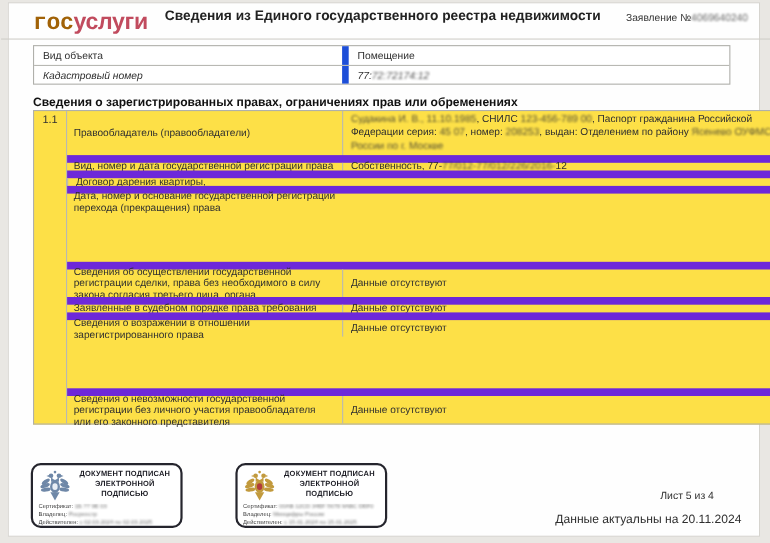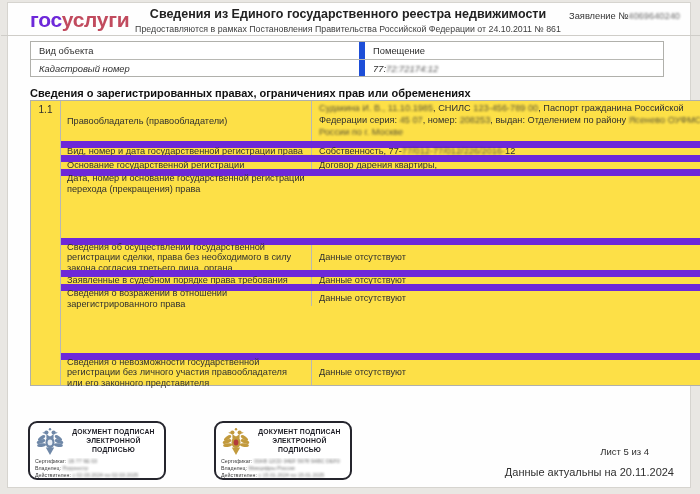--- a/index.html
+++ b/index.html
@@ -16,21 +16,21 @@
     width: 684px; height: 486px;
     background: #fefefe;
     border: 1px solid #d6d4cf;
   }
 
   
   .logo {
     position: absolute; left: 22px; top: 5px;
     font-size: 21px; font-weight: 700; letter-spacing: -0.3px;
   }
-  .logo .blue { color: #6d28d9; }
+  .logo .blue { color: #a16207; font-family: Liberation Mono, monospace; }
   .logo .red  { color: #c14b5e; }
   .hdr-title {
     position: absolute; left: 120px; top: 4px; width: 440px;
     text-align: center; font-size: 12.5px; font-weight: 700; color: #222;
   }
   .hdr-sub {
     position: absolute; left: 100px; top: 21px; width: 480px;
     text-align: center; font-size: 8.8px; color: #3d3d3d;
   }
   .application {
@@ -40,21 +40,21 @@
   .hdr-rule {
     position: absolute; left: -7px; top: 32px; width: 700px;
     border-top: 1px solid #cfcdc8;
   }
 
   
   .obj-table {
     position: absolute; left: 22px; top: 38px; width: 634px;
     border: 1px solid #b0b0ab; background: #fff;
   }
-  .obj-row { display: flex; height: 17px; font-size: 9.4px; gap: 48px; }
+  .obj-row { display: flex; height: 17px; font-size: 9.4px; }
   .obj-row + .obj-row { border-top: 1px solid #b8b8b3; font-style: italic; }
   .obj-label { width: 280px; padding-left: 8px; display: flex; align-items: center; }
   .obj-value { flex: 1; border-left: 6px solid #1d4ed8; padding-left: 8px; display: flex; align-items: center; }
 
   .sec-title {
     position: absolute; left: 22px; top: 84px;
     font-size: 11px; font-weight: 700; color: #111;
   }
 
   .rights {
@@ -127,21 +127,20 @@
         <path d="M36,70 L50,95 L64,70 Z"></path>
       </g>
     </g>
   </defs>
 </svg>
 
 <div class="page">
 
   <div class="logo"><span class="blue">гос</span><span class="red">услуги</span></div>
   <div class="hdr-title">Сведения из Единого государственного реестра недвижимости</div>
-  <div class="hdr-sub">Предоставляются в рамках Постановления Правительства Российской Федерации от 24.10.2011 № 861</div>
   <div class="application"><span>Заявление №</span><span class="rd-s">4069640240</span></div>
   <div class="hdr-rule"></div>
 
   <div class="obj-table">
     <div class="obj-row">
       <div class="obj-label">Вид объекта</div>
       <div class="obj-value">Помещение</div>
     </div>
     <div class="obj-row">
       <div class="obj-label">Кадастровый номер</div>
@@ -168,21 +167,20 @@
       </div>
 
       <div class="r-row h14">
         <div class="r-label">Вид, номер и дата  государственной регистрации права</div>
         <div class="r-value">
           <div><span>Собственность, 77-</span><span class="rd">77/012-77/012/226/2016-</span><span>12</span></div>
         </div>
       </div>
 
       <div class="r-row h14">
-        <div class="r-label">Основание государственной регистрации</div>
         <div class="r-value">Договор дарения квартиры,</div>
       </div>
 
       <div class="r-row h22">
         <div class="r-label">Дата, номер и основание государственной регистрации перехода (прекращения) права</div>
       </div>
 
       <div class="r-row h32">
         <div class="r-label">Сведения об осуществлении государственной регистрации сделки, права без необходимого в силу закона согласия третьего лица, органа</div>
         <div class="r-value">Данные отсутствуют</div>

